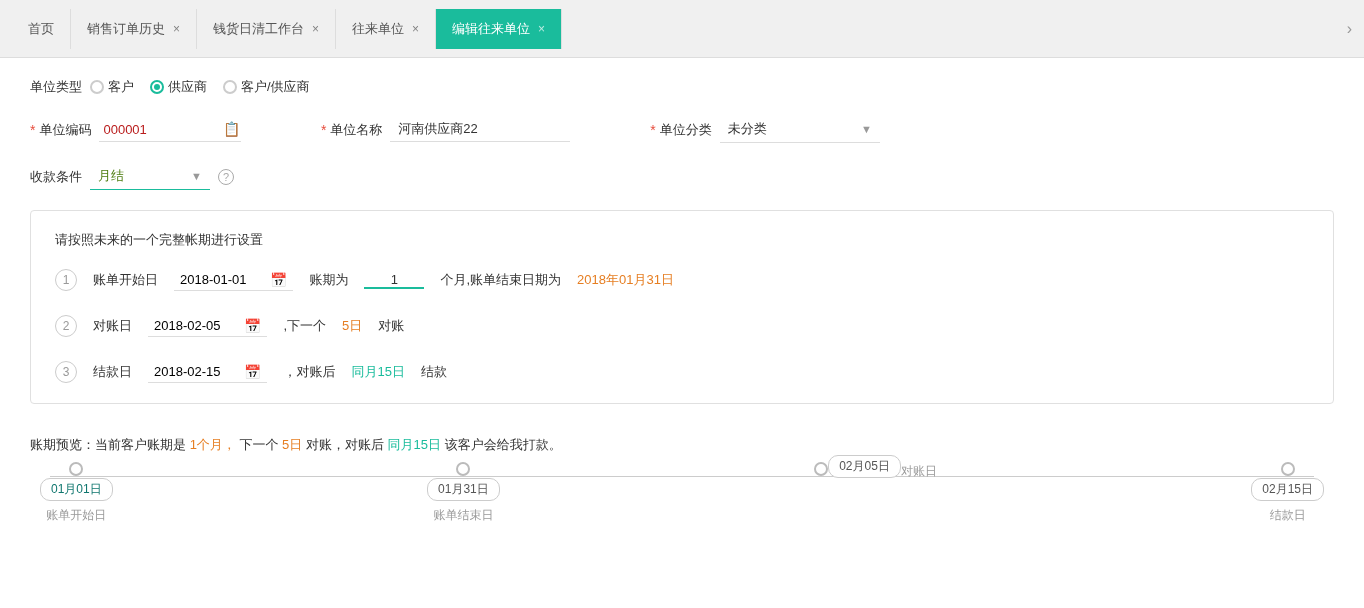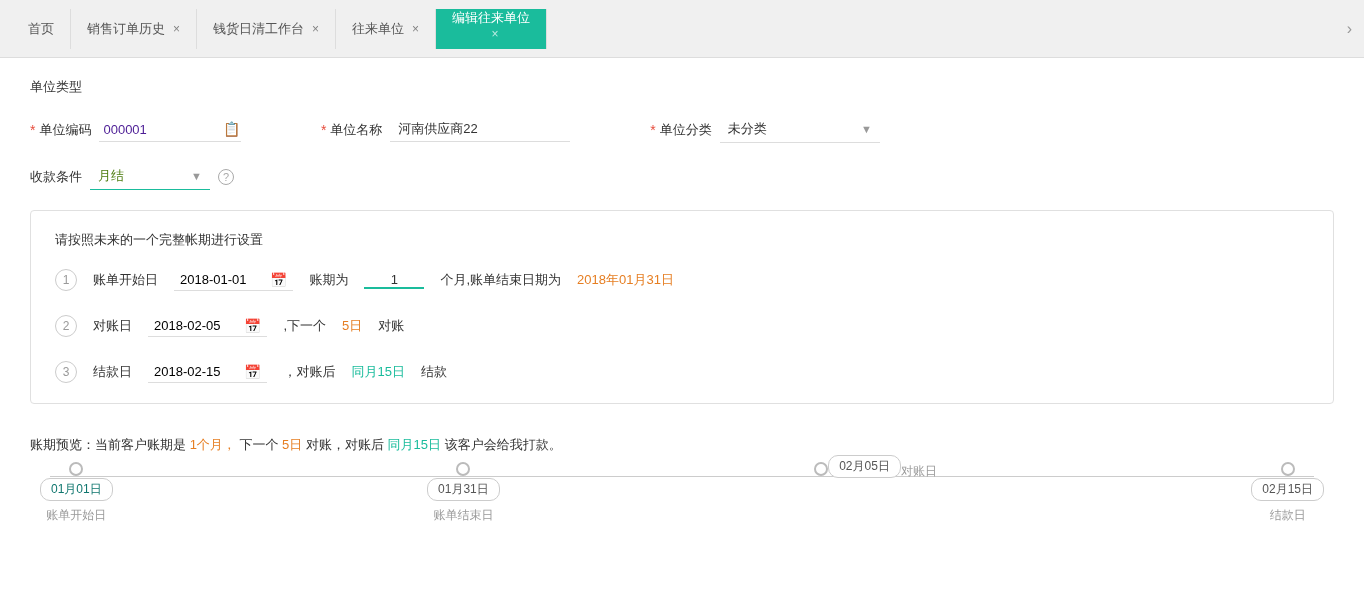--- a/index.html
+++ b/index.html
@@ -23,21 +23,20 @@
       cursor: pointer;
       font-size: 13px;
       color: #555;
       border-right: 1px solid #ddd;
       white-space: nowrap;
       background: #f0f0f0;
     }
     .tab.active {
       background: #1abc9c;
       color: #fff;
-      flex-direction: column;
     }
     .tab .close-icon {
       margin-left: 8px;
       font-size: 12px;
       opacity: 0.7;
     }
     .tab-more {
       margin-left: auto;
       padding: 0 12px;
       font-size: 16px;
@@ -296,29 +295,43 @@
     <span class="close-icon">×</span>
   </div>
   <div class="tab-more">›</div>
 </div>
 
 <div class="main-content">
 
   <div class="form-row">
     <div class="form-group">
       <span class="form-label">单位类型</span>
+      <div class="radio-group">
+        <label class="radio-item">
+          <div class="radio-circle"></div>
+          <span>客户</span>
+        </label>
+        <label class="radio-item">
+          <div class="radio-circle checked"></div>
+          <span>供应商</span>
+        </label>
+        <label class="radio-item">
+          <div class="radio-circle"></div>
+          <span>客户/供应商</span>
+        </label>
+      </div>
     </div>
   </div>
 
   <div class="form-row">
     <div class="form-group">
       <span class="required-star">*</span>
       <span class="form-label">单位编码</span>
       <div class="input-with-icon">
-        <input type="text" class="text-input code-input" style="color: #4c1d95; width: 90px;" value="000001">
+        <input type="text" class="text-input code-input" style="color: #b91c1c; width: 90px;" value="000001">
         <span class="input-icon">📋</span>
       </div>
     </div>
     <div class="form-group" style="margin-left:40px;">
       <span class="required-star">*</span>
       <span class="form-label">单位名称</span>
       <input type="text" class="text-input name-input" value="河南供应商22" style="width: 180px; border-bottom: 1px solid rgb(221, 221, 221);">
     </div>
     <div class="form-group" style="margin-left:40px;">
       <span class="required-star">*</span>

